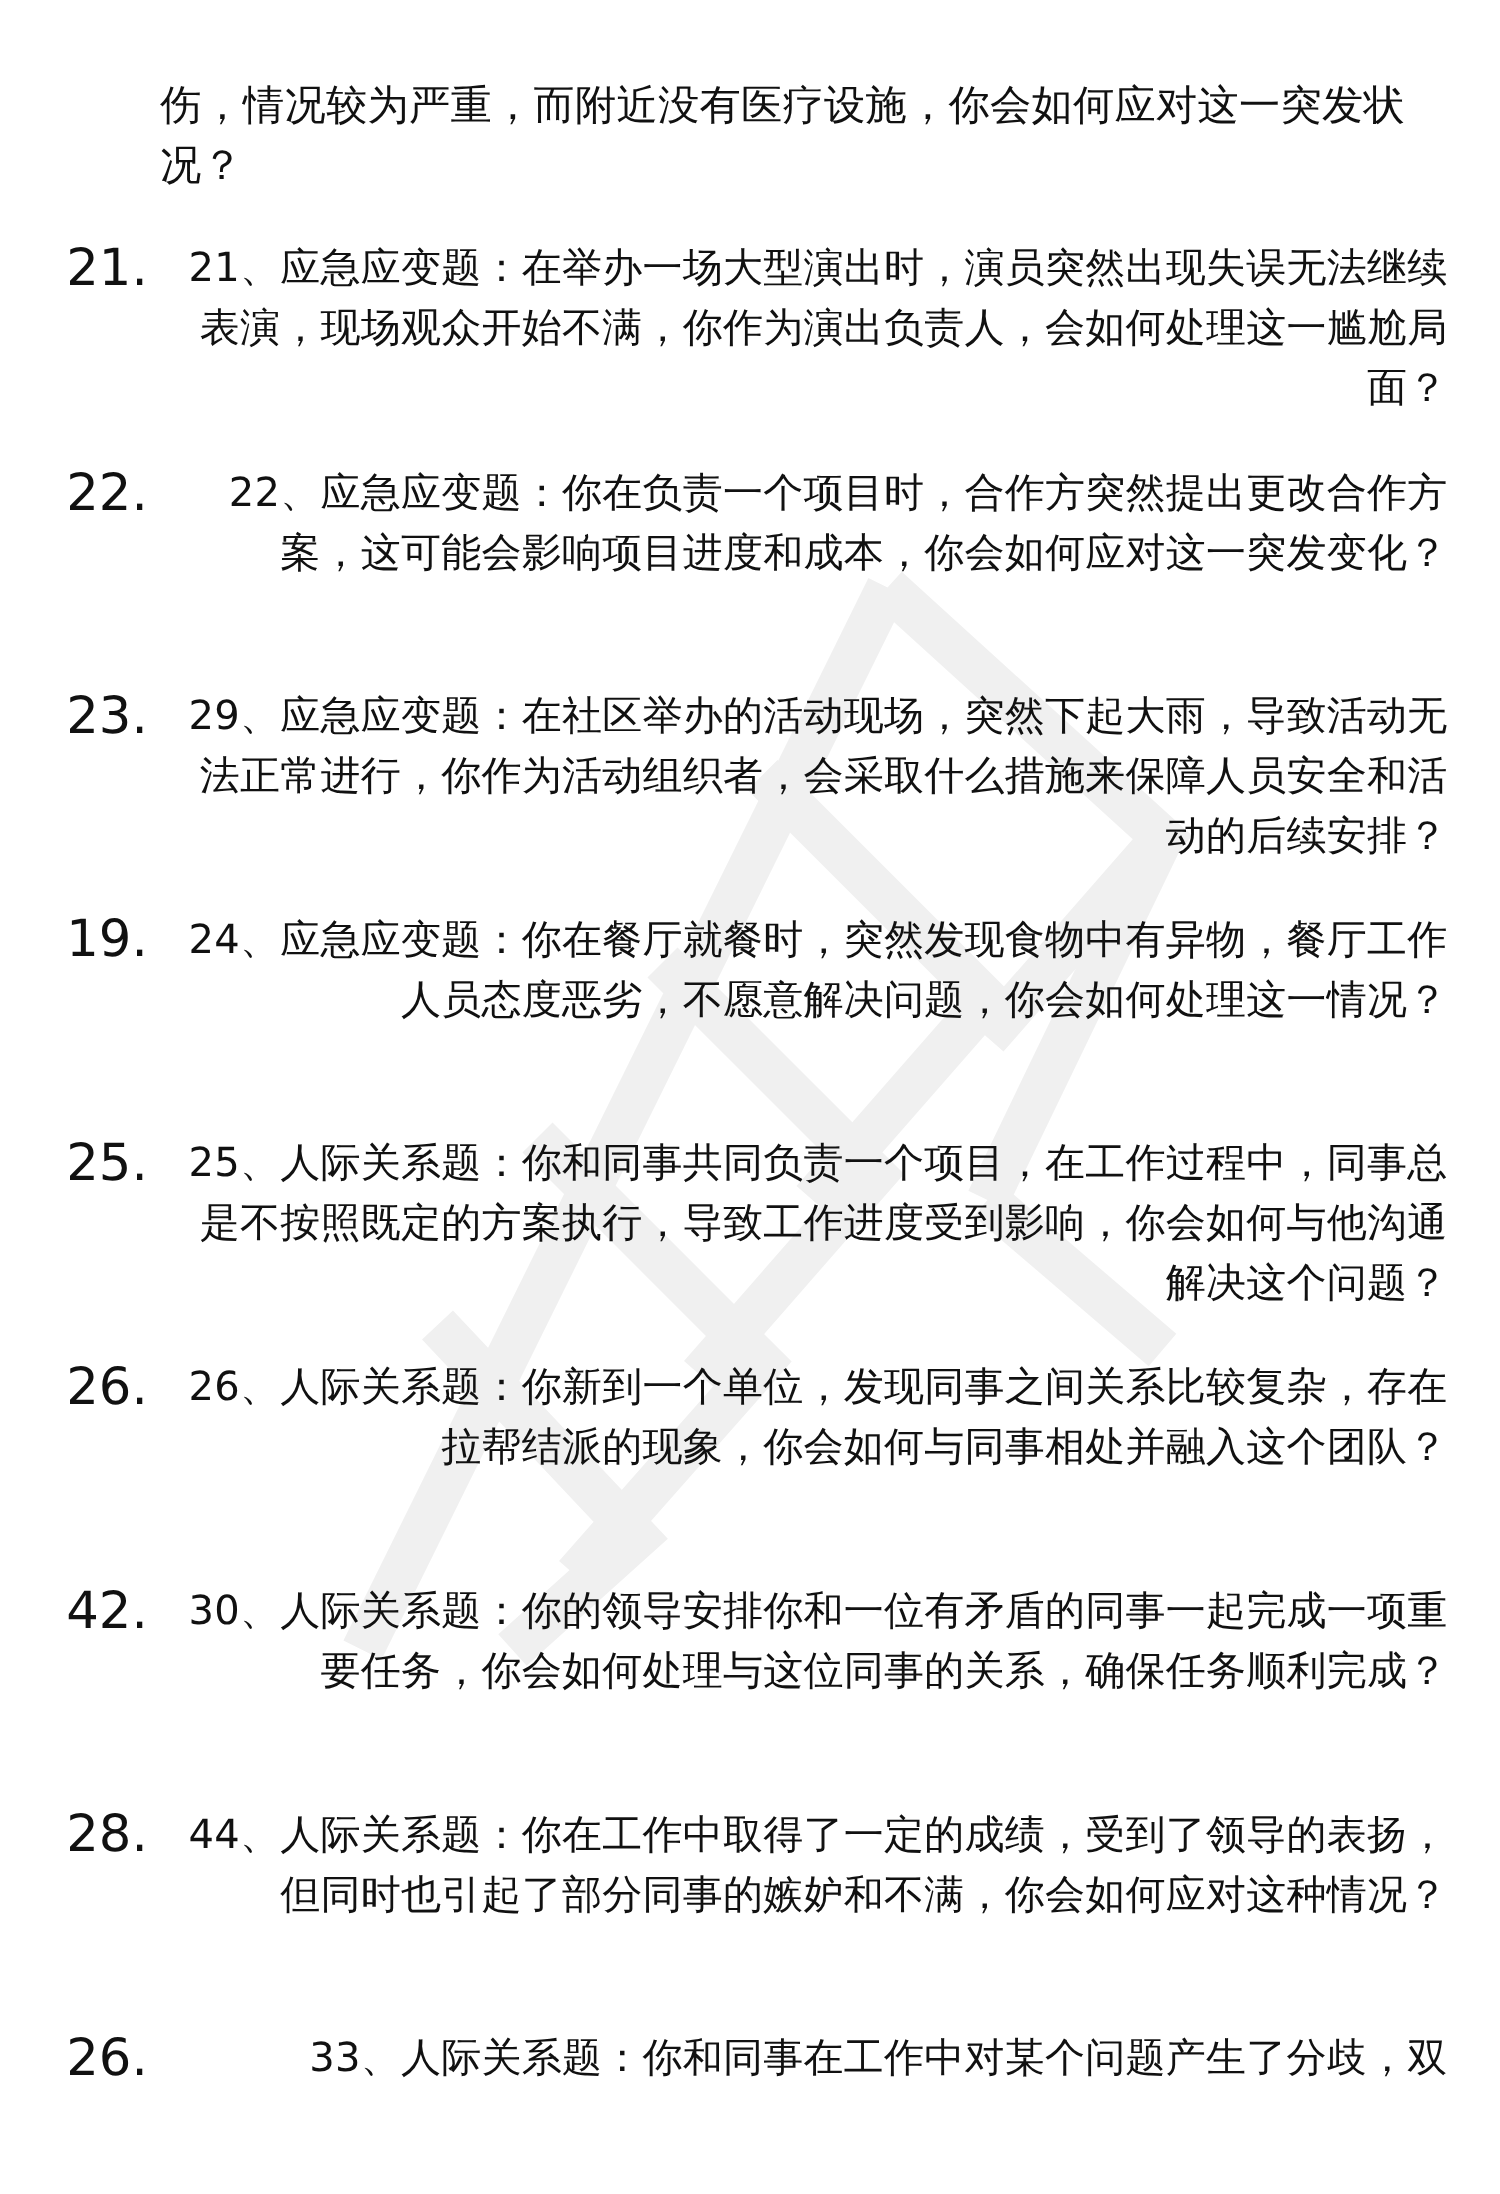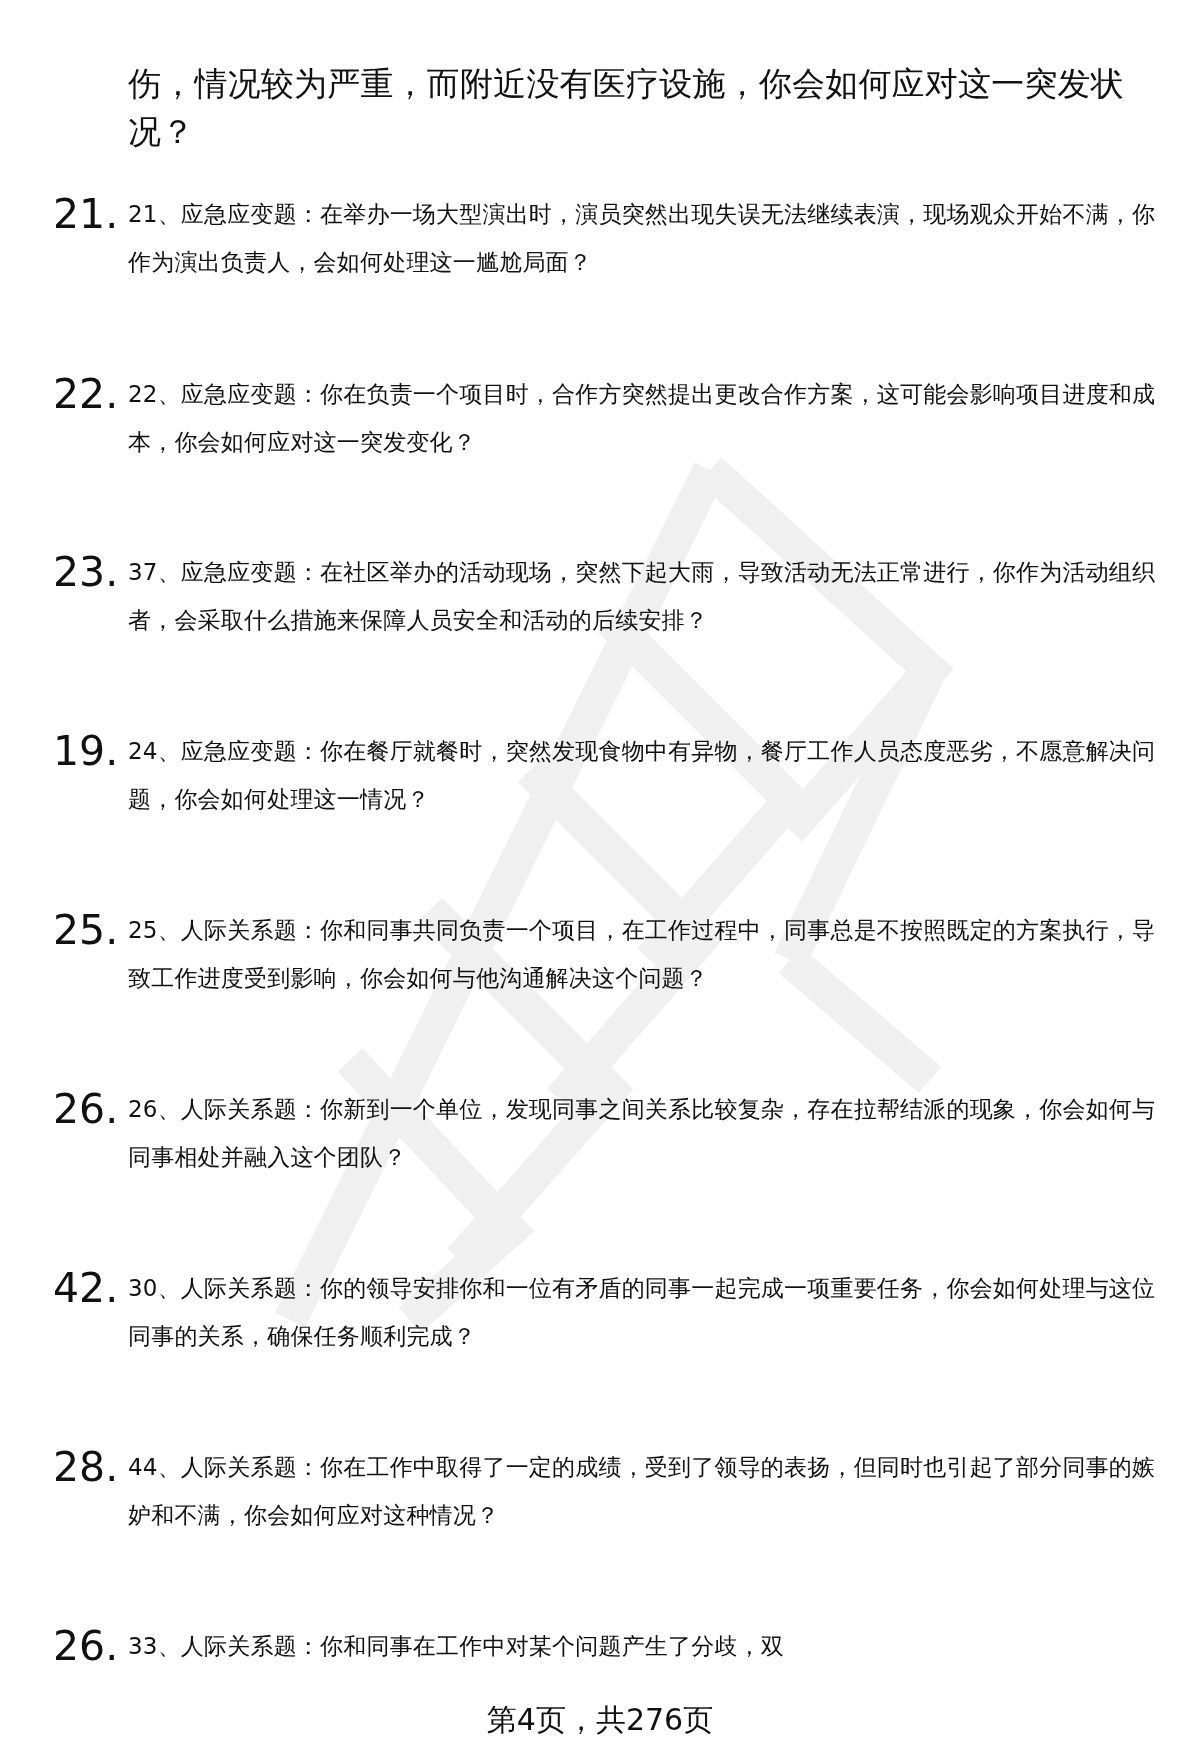--- a/index.html
+++ b/index.html
@@ -50,24 +50,25 @@
     left: 53px;
     top: 0;
     font-size: 41px;
     line-height: 48px;
   }
   .item .text {
     position: absolute;
     left: 128px;
     top: 0;
     width: 1030px;
-    font-size: 23px;
+    font-size: 32px;
     line-height: 48px;
     letter-spacing: 0.2px;
     word-break: break-all;
+    text-align: right;
   }
   .footer {
     position: absolute;
     left: 0;
     width: 1200px;
     top: 1700px;
     text-align: center;
     font-size: 30px;
     line-height: 40px;
   }
@@ -97,21 +98,21 @@
     <div class="text">21、应急应变题：在举办一场大型演出时，演员突然出现失误无法继续表演，现场观众开始不满，你作为演出负责人，会如何处理这一尴尬局面？</div>
   </div>
 
   <div class="item" style="top:370px;">
     <span class="num">22.</span>
     <div class="text">22、应急应变题：你在负责一个项目时，合作方突然提出更改合作方案，这可能会影响项目进度和成本，你会如何应对这一突发变化？</div>
   </div>
 
   <div class="item" style="top:548px;">
     <span class="num">23.</span>
-    <div class="text">37、应急应变题：在社区举办的活动现场，突然下起大雨，导致活动无法正常进行，你作为活动组织者，会采取什么措施来保障人员安全和活动的后续安排？</div>
+    <div class="text">29、应急应变题：在社区举办的活动现场，突然下起大雨，导致活动无法正常进行，你作为活动组织者，会采取什么措施来保障人员安全和活动的后续安排？</div>
   </div>
 
   <div class="item" style="top:727px;">
     <span class="num">19.</span>
     <div class="text">24、应急应变题：你在餐厅就餐时，突然发现食物中有异物，餐厅工作人员态度恶劣，不愿意解决问题，你会如何处理这一情况？</div>
   </div>
 
   <div class="item" style="top:906px;">
     <span class="num">25.</span>
     <div class="text">25、人际关系题：你和同事共同负责一个项目，在工作过程中，同事总是不按照既定的方案执行，导致工作进度受到影响，你会如何与他沟通解决这个问题？</div>
@@ -130,14 +131,13 @@
   <div class="item" style="top:1443px;">
     <span class="num">28.</span>
     <div class="text">44、人际关系题：你在工作中取得了一定的成绩，受到了领导的表扬，但同时也引起了部分同事的嫉妒和不满，你会如何应对这种情况？</div>
   </div>
 
   <div class="item" style="top:1622px;">
     <span class="num">26.</span>
     <div class="text">33、人际关系题：你和同事在工作中对某个问题产生了分歧，双</div>
   </div>
 
-  <div class="footer">第4页，共276页</div>
 </div>
 
 </body></html>

